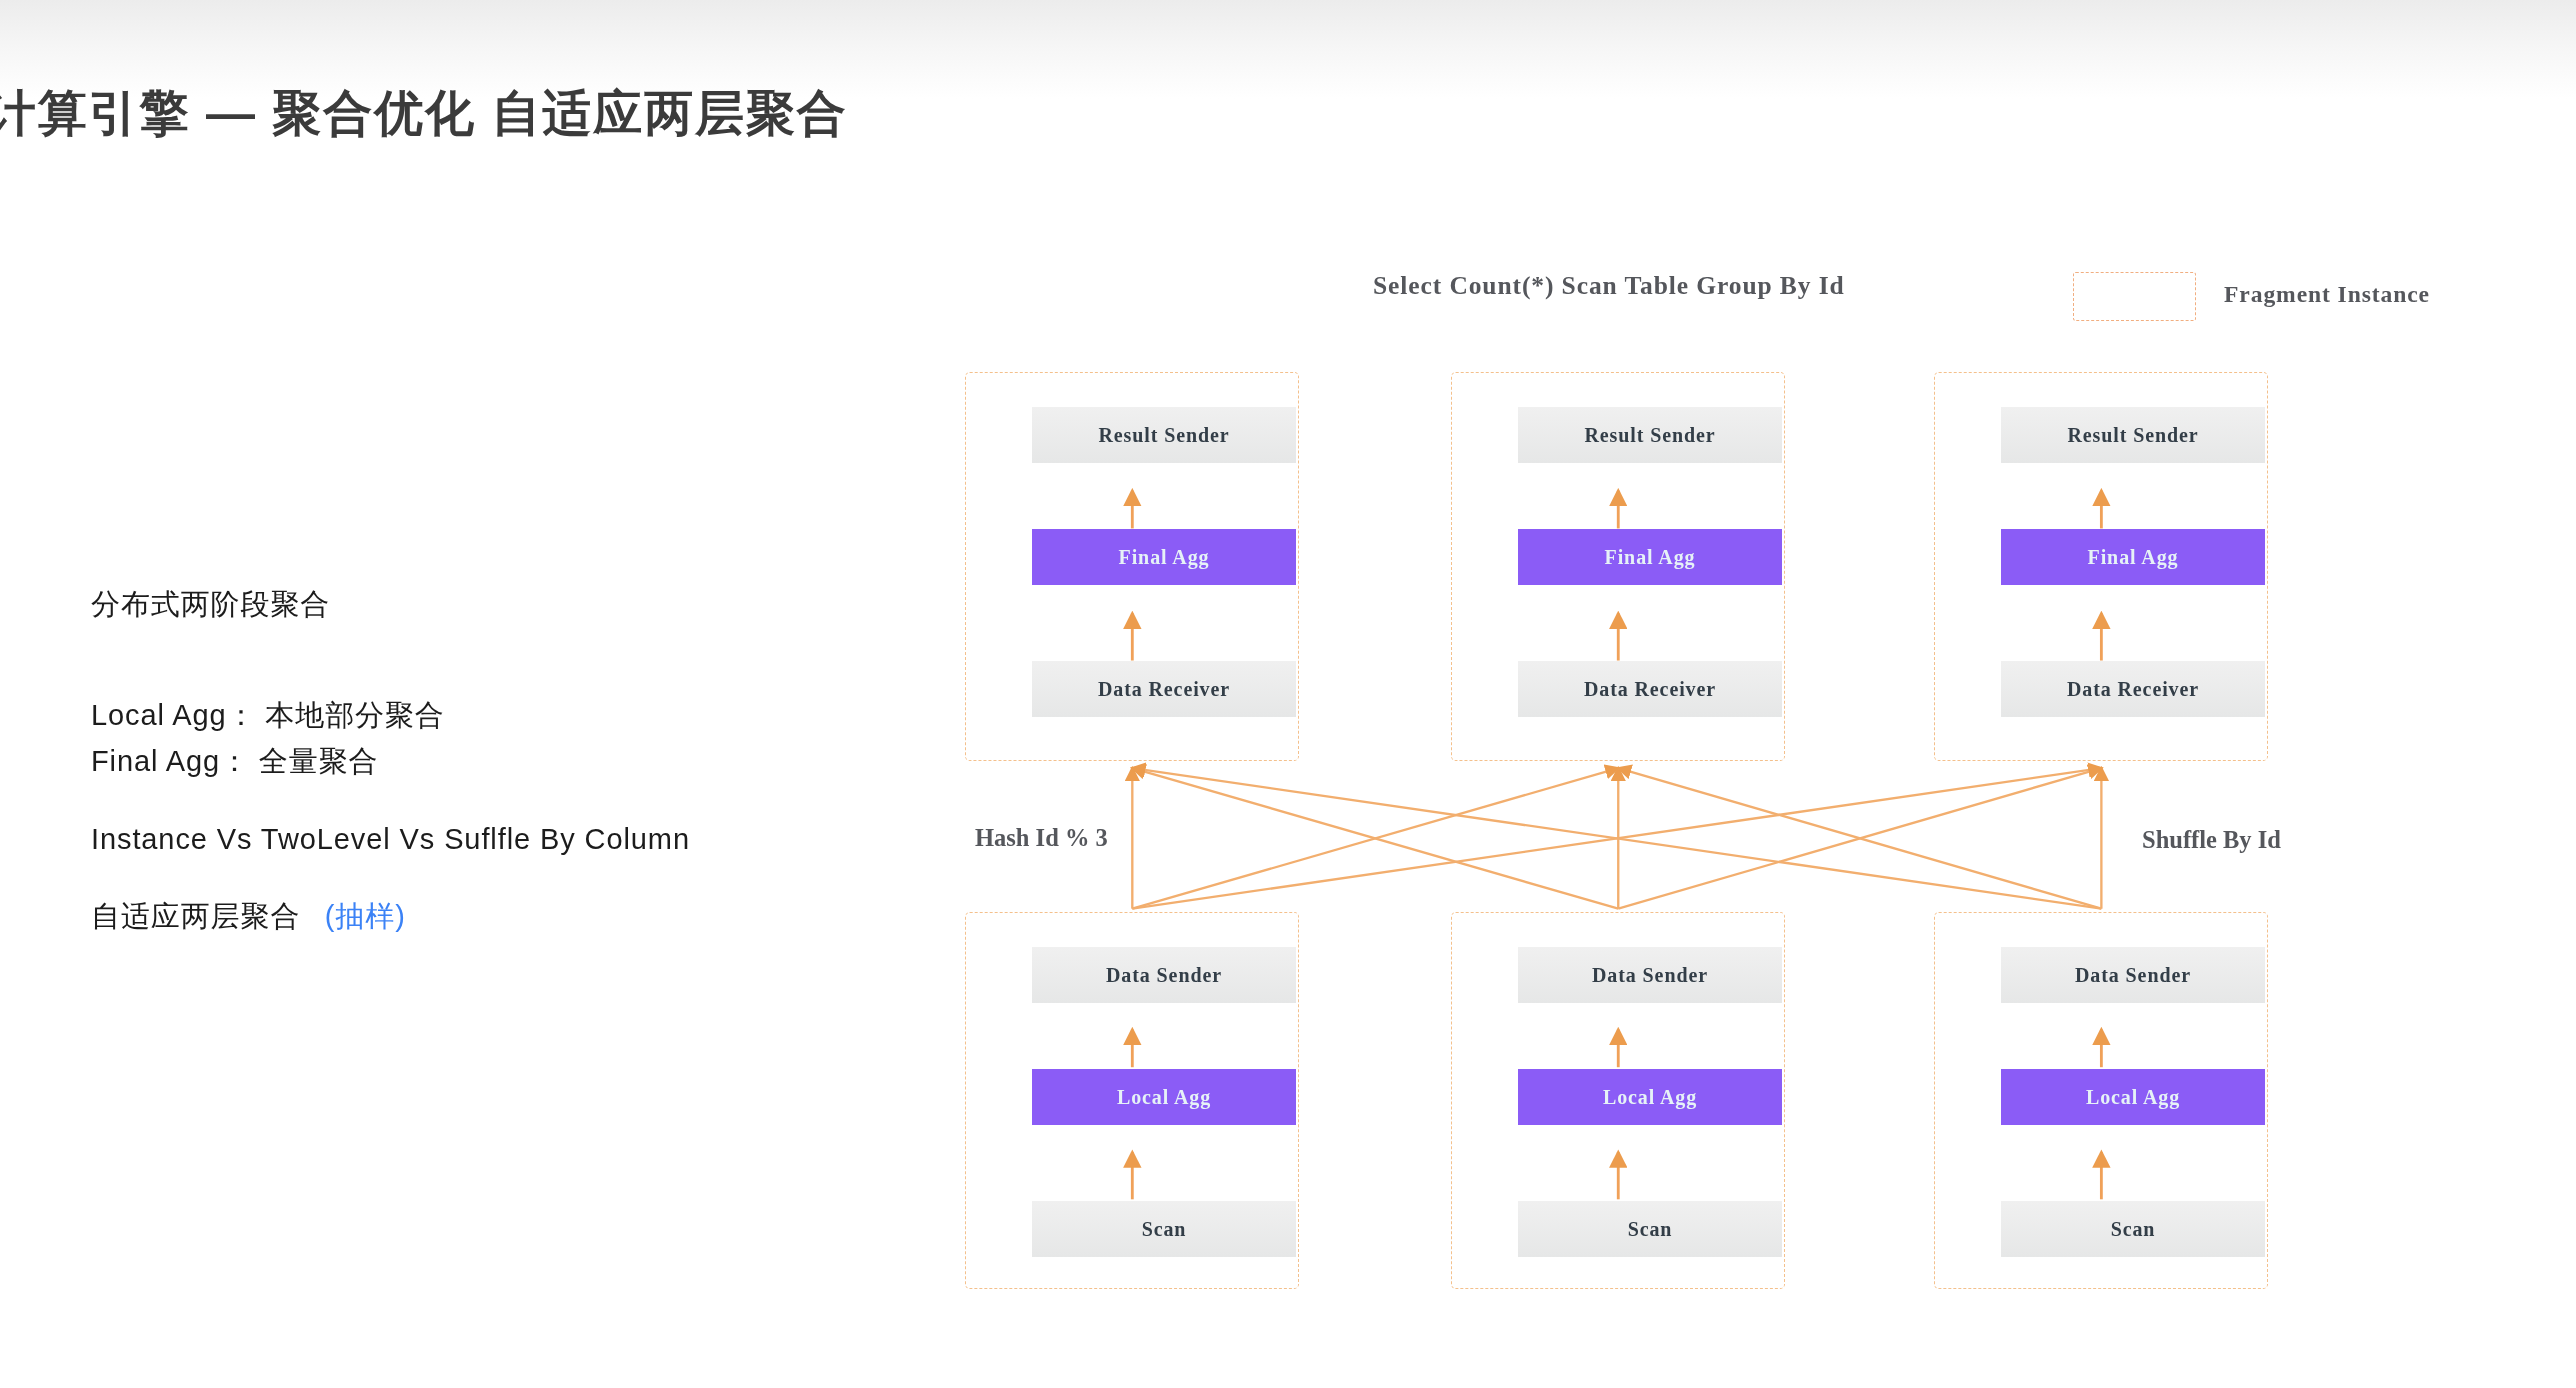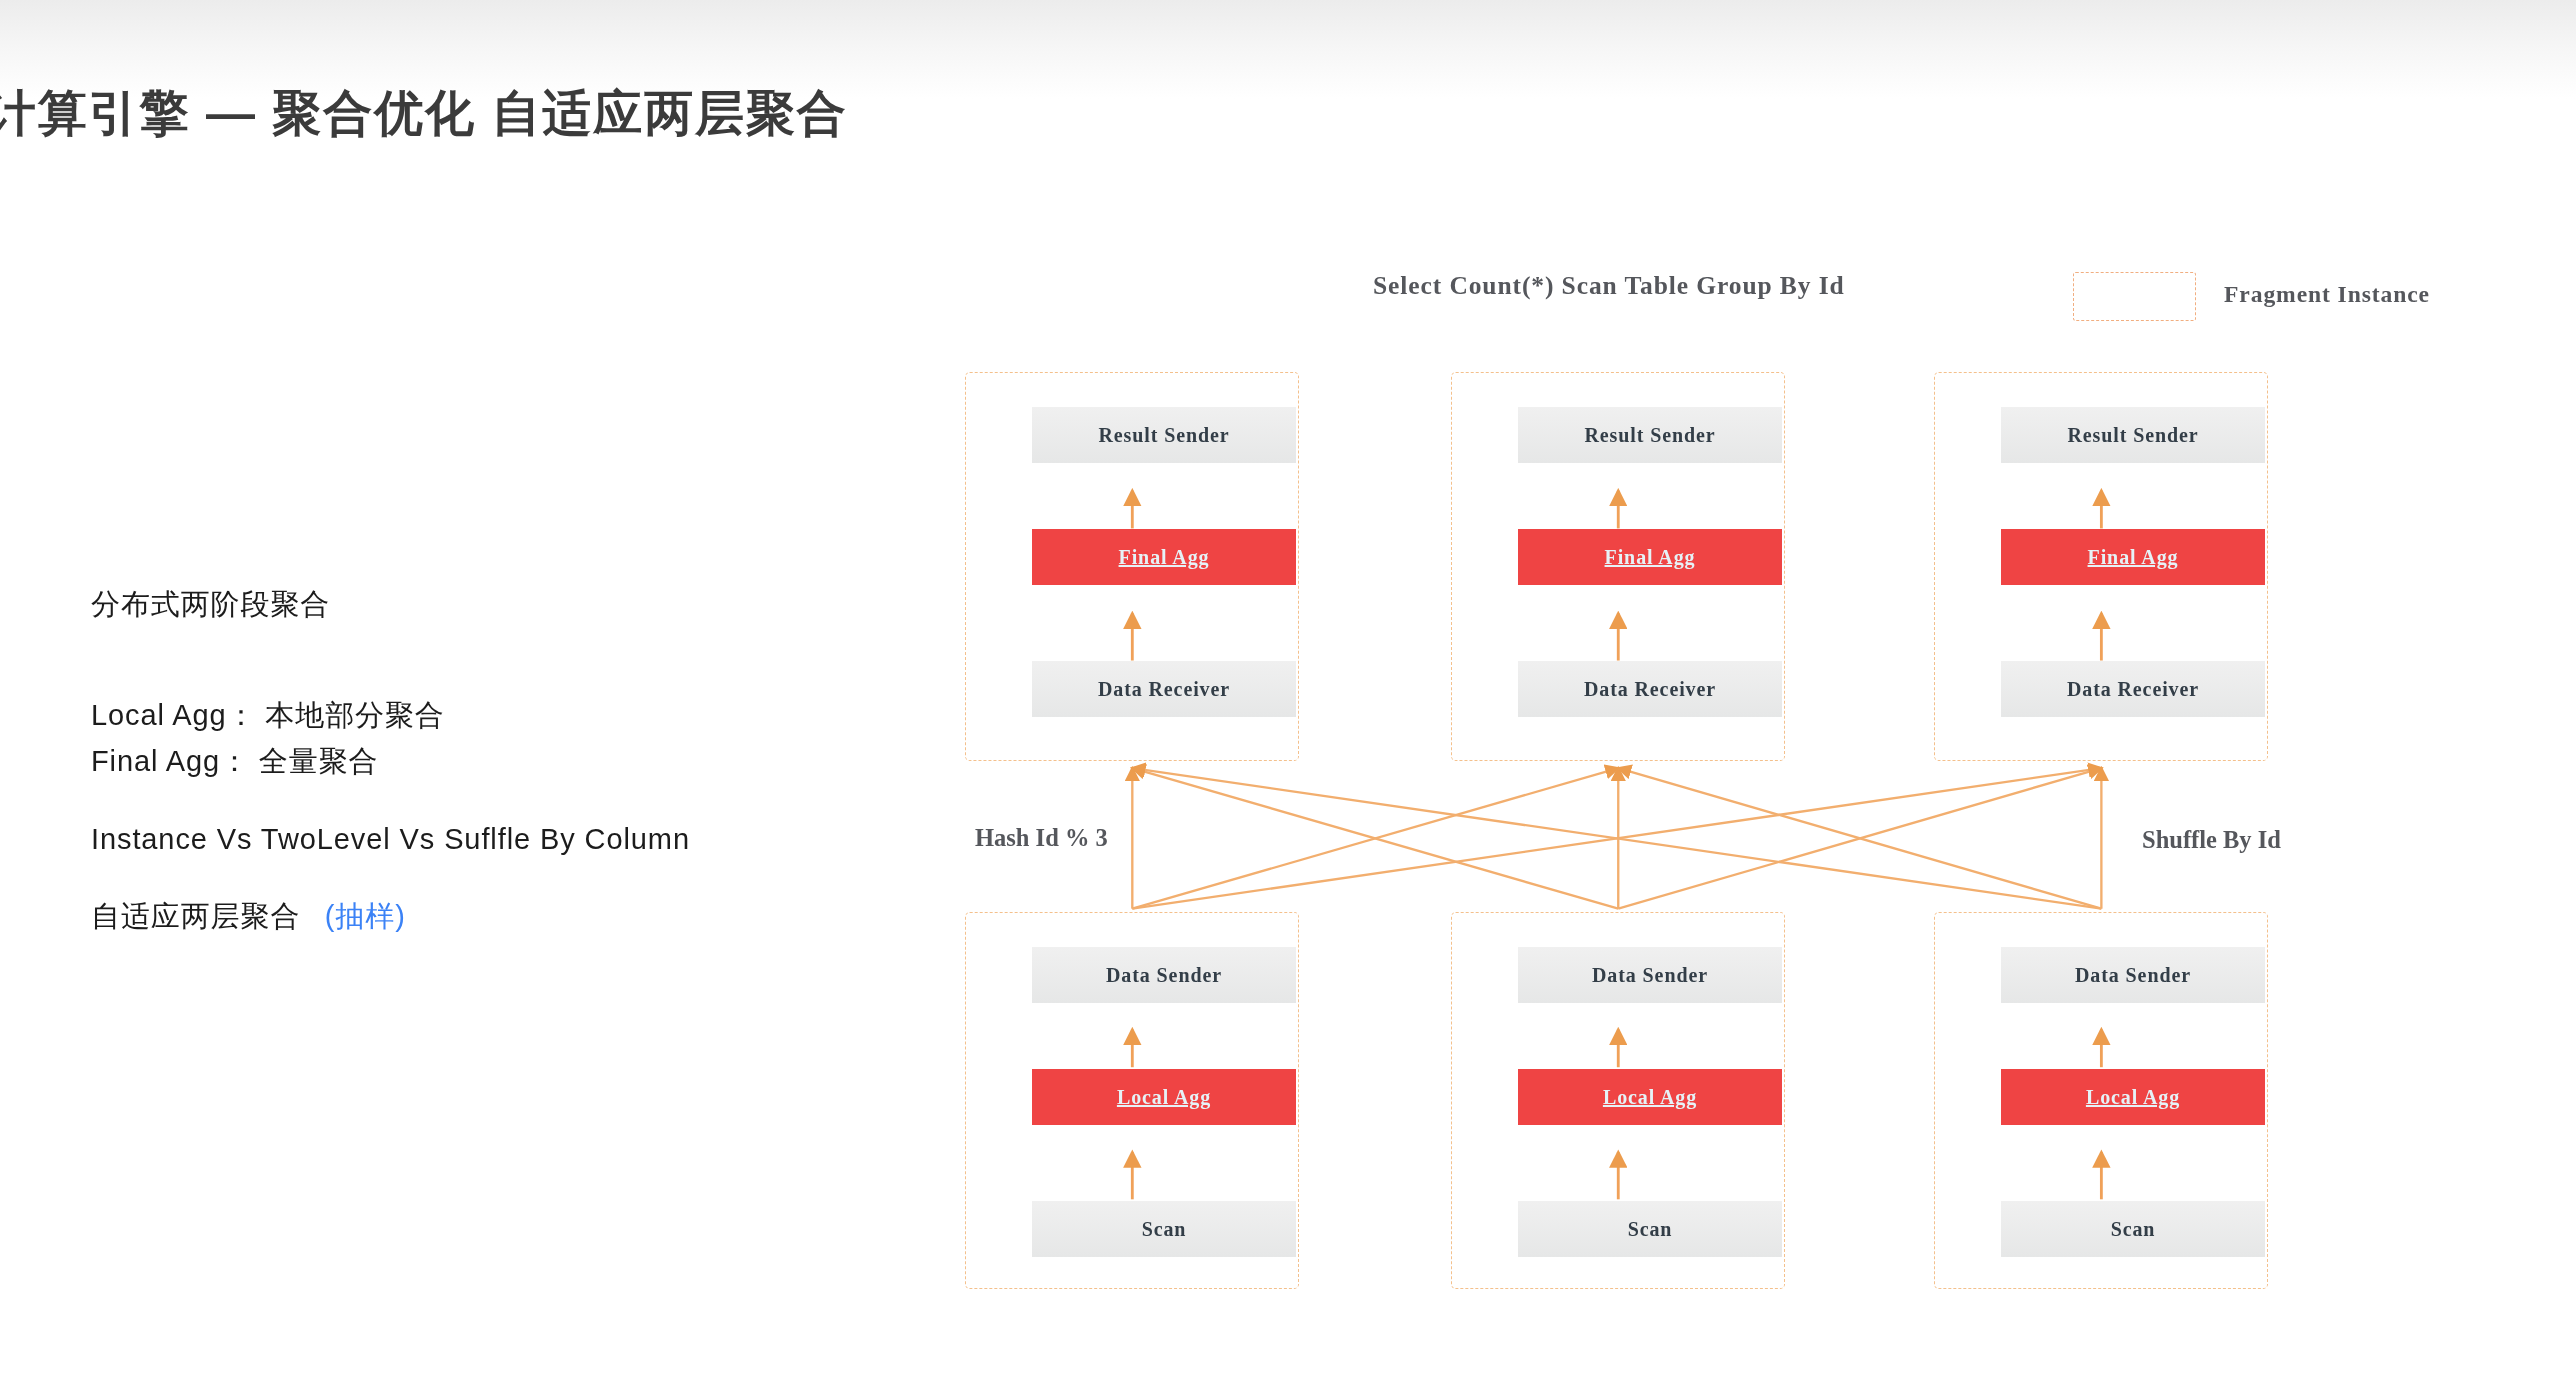--- a/index.html
+++ b/index.html
@@ -53,23 +53,22 @@
     letter-spacing:0.9px;white-space:nowrap;margin-left:32px;
   }
   .node.pos0{top:34px;}
   .node.pos1{top:156px;}
   .node.pos2{top:288px;text-align:right;}
   .node.plain{
     background:linear-gradient(180deg,#f0f0f0,#e6e7e7);
     color:#333e48;
   }
   .node.accent{
-    background:#ef4444;
+    background:#8b5cf6;
     color:#e6f2f7;
-    text-decoration:underline;
   }
   #arrows{position:absolute;left:0;top:0;pointer-events:none;}
 </style>
 </head>
 <body>
 
 <div class="top-gradient"></div>
 
 <h1 class="page-title">计算引擎 — 聚合优化 自适应两层聚合</h1>
 

